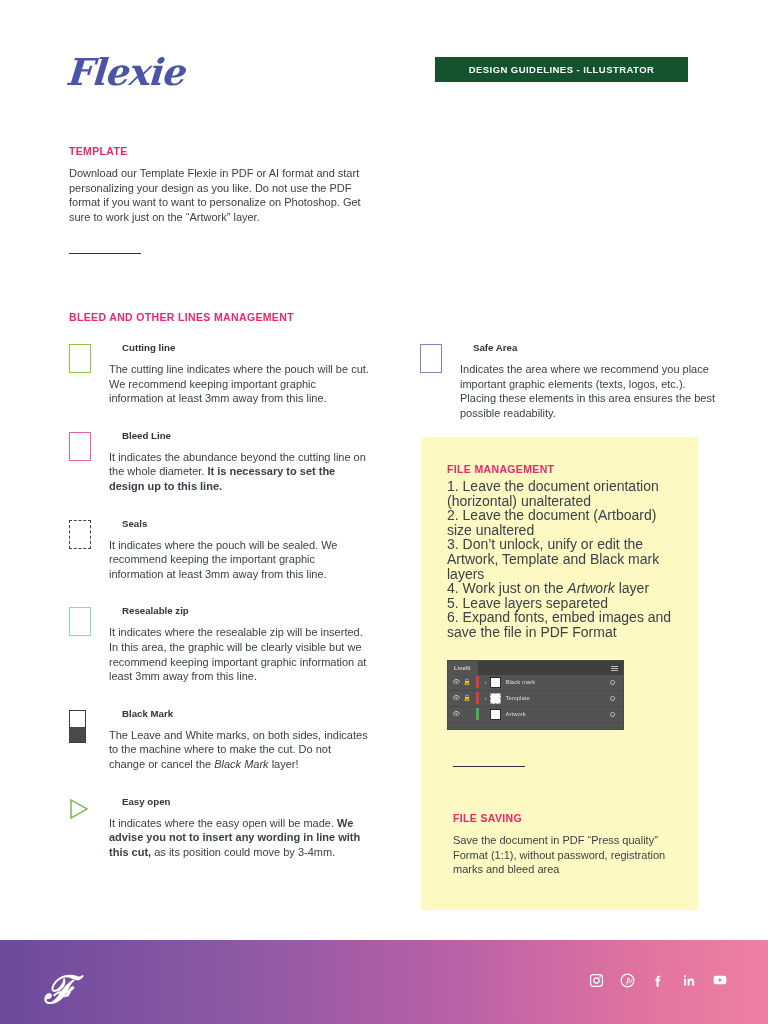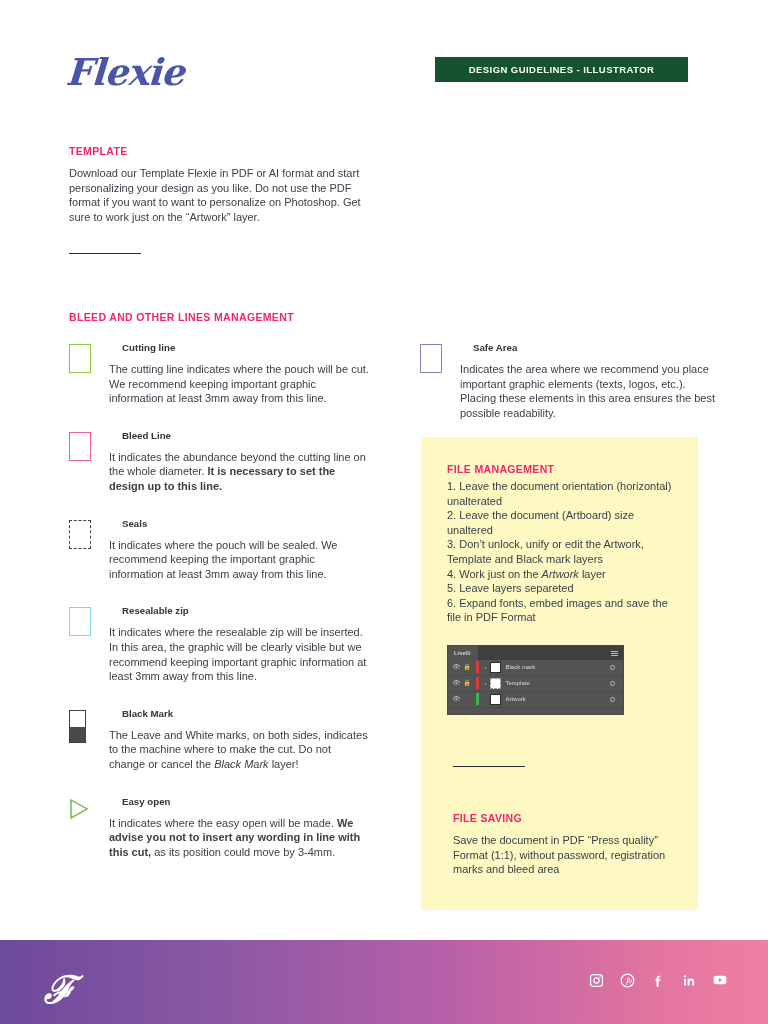--- a/index.html
+++ b/index.html
@@ -83,21 +83,21 @@
 
   
   .safe-area { position: absolute; left: 420px; top: 342px; width: 300px; display: flex; }
 
   .panel {
     position: absolute; left: 421px; top: 437px;
     width: 277px; height: 473px;
     background: #fef9c3;
   }
   .panel-inner { padding: 26px 24px 0 26px; }
-  .fm-list { font-size: 11px; line-height: 14.6px; color: #3a4149; }
+  .fm-list { font-size: 14px; line-height: 14.6px; color: #3a4149; }
   .fm-list i { font-style: italic; }
 
   
   .layers {
     margin-top: 20px; width: 177px; height: 70px;
     background: #535353; border: 1px solid #4a4a4a;
     font-family: "Liberation Sans", sans-serif;
     position: relative;
   }
   .layers-tabbar { height: 14px; background: #3f3f3f; display: flex; align-items: center; position: relative; }

